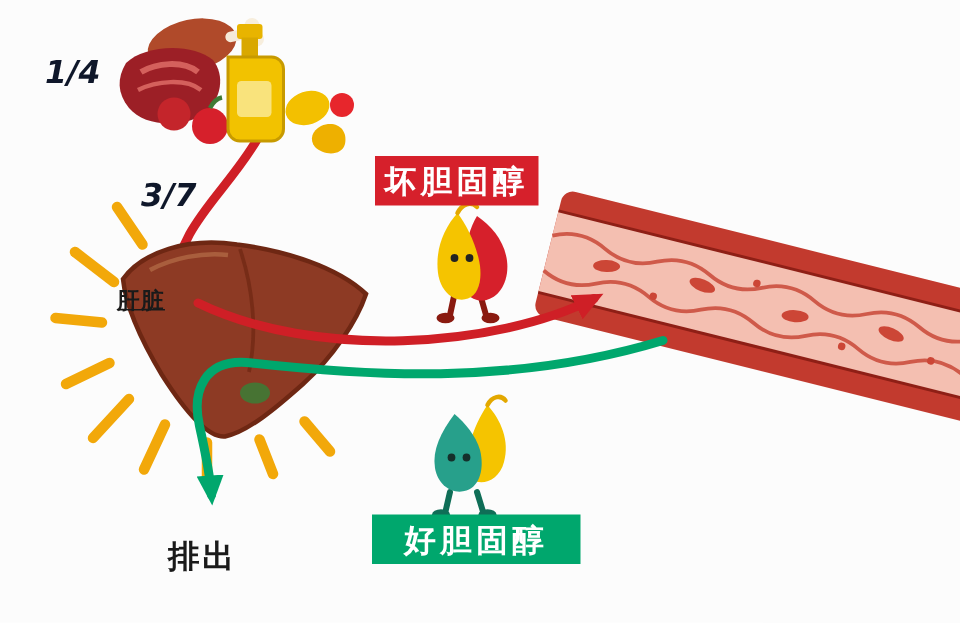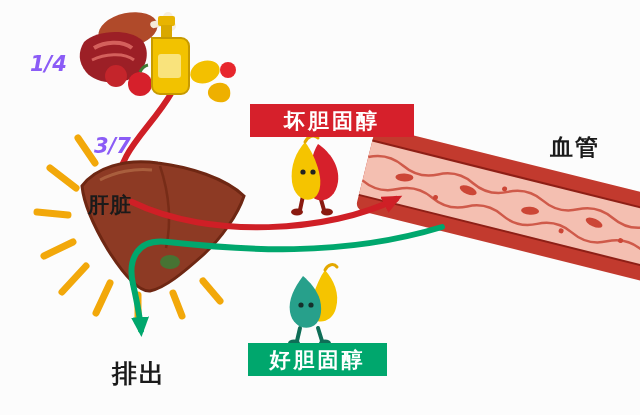--- a/index.html
+++ b/index.html
@@ -20,45 +20,44 @@
   }
   .lbl {
     position: absolute;
     color: #1a1a1a;
     font-weight: 700;
     white-space: nowrap;
     user-select: none;
   }
   .lbl-diet     { left: 240px; top: 10px;  font-size: 23px; letter-spacing: 3px; }
   .lbl-vessel   { left: 550px; top: 132px; font-size: 23px; letter-spacing: 2px; }
-  .lbl-excrete  { left: 112px; top: 357px; font-size: 25px; letter-spacing: 2px; }
-  .lbl-liver    { left: 88px;  top: 191px; font-size: 21px; letter-spacing: 1px; }
+  .lbl-excrete  { left: 112px; top: 357px; font-size: 21px; letter-spacing: 2px; }
+  .lbl-liver    { left: 78px;  top: 191px; font-size: 15px; letter-spacing: 1px; text-decoration: underline; }
   .lbl-frac {
-    color: #8b5cf6;
+    color: #0f172a;
     font-style: italic;
     font-size: 21px;
     font-weight: 700;
-    margin-top: 16px;
   }
   .lbl-frac-quarter { left: 30px; top: 36px; }
   .lbl-frac-three   { left: 94px; top: 118px; }
   .badge {
     position: absolute;
     color: #ffffff;
     font-weight: 700;
     font-size: 21px;
     letter-spacing: 3px;
     text-align: center;
     display: flex;
     align-items: center;
     justify-content: center;
   }
   .badge-bad {
     left: 250px; top: 104px;
-    width: 164px; height: 33px;
+    width: 109px; height: 33px;
     background: #d6202b;
   }
   .badge-good {
     left: 248px; top: 343px;
     width: 139px; height: 33px;
     background: #00a76d;
   }
 </style>
 </head>
 <body>
@@ -168,17 +167,16 @@
   <div class="lbl lbl-frac lbl-frac-quarter">1/4</div>
 
   <div class="lbl lbl-frac lbl-frac-three">3/7</div>
 
   <div class="lbl lbl-liver">肝脏</div>
 
   <div class="badge badge-bad">坏胆固醇</div>
 
   <div class="badge badge-good">好胆固醇</div>
 
-  <div class="lbl lbl-vessel">血管</div>
 
   <div class="lbl lbl-excrete">排出</div>
 
 </div>
 
 </body></html>

